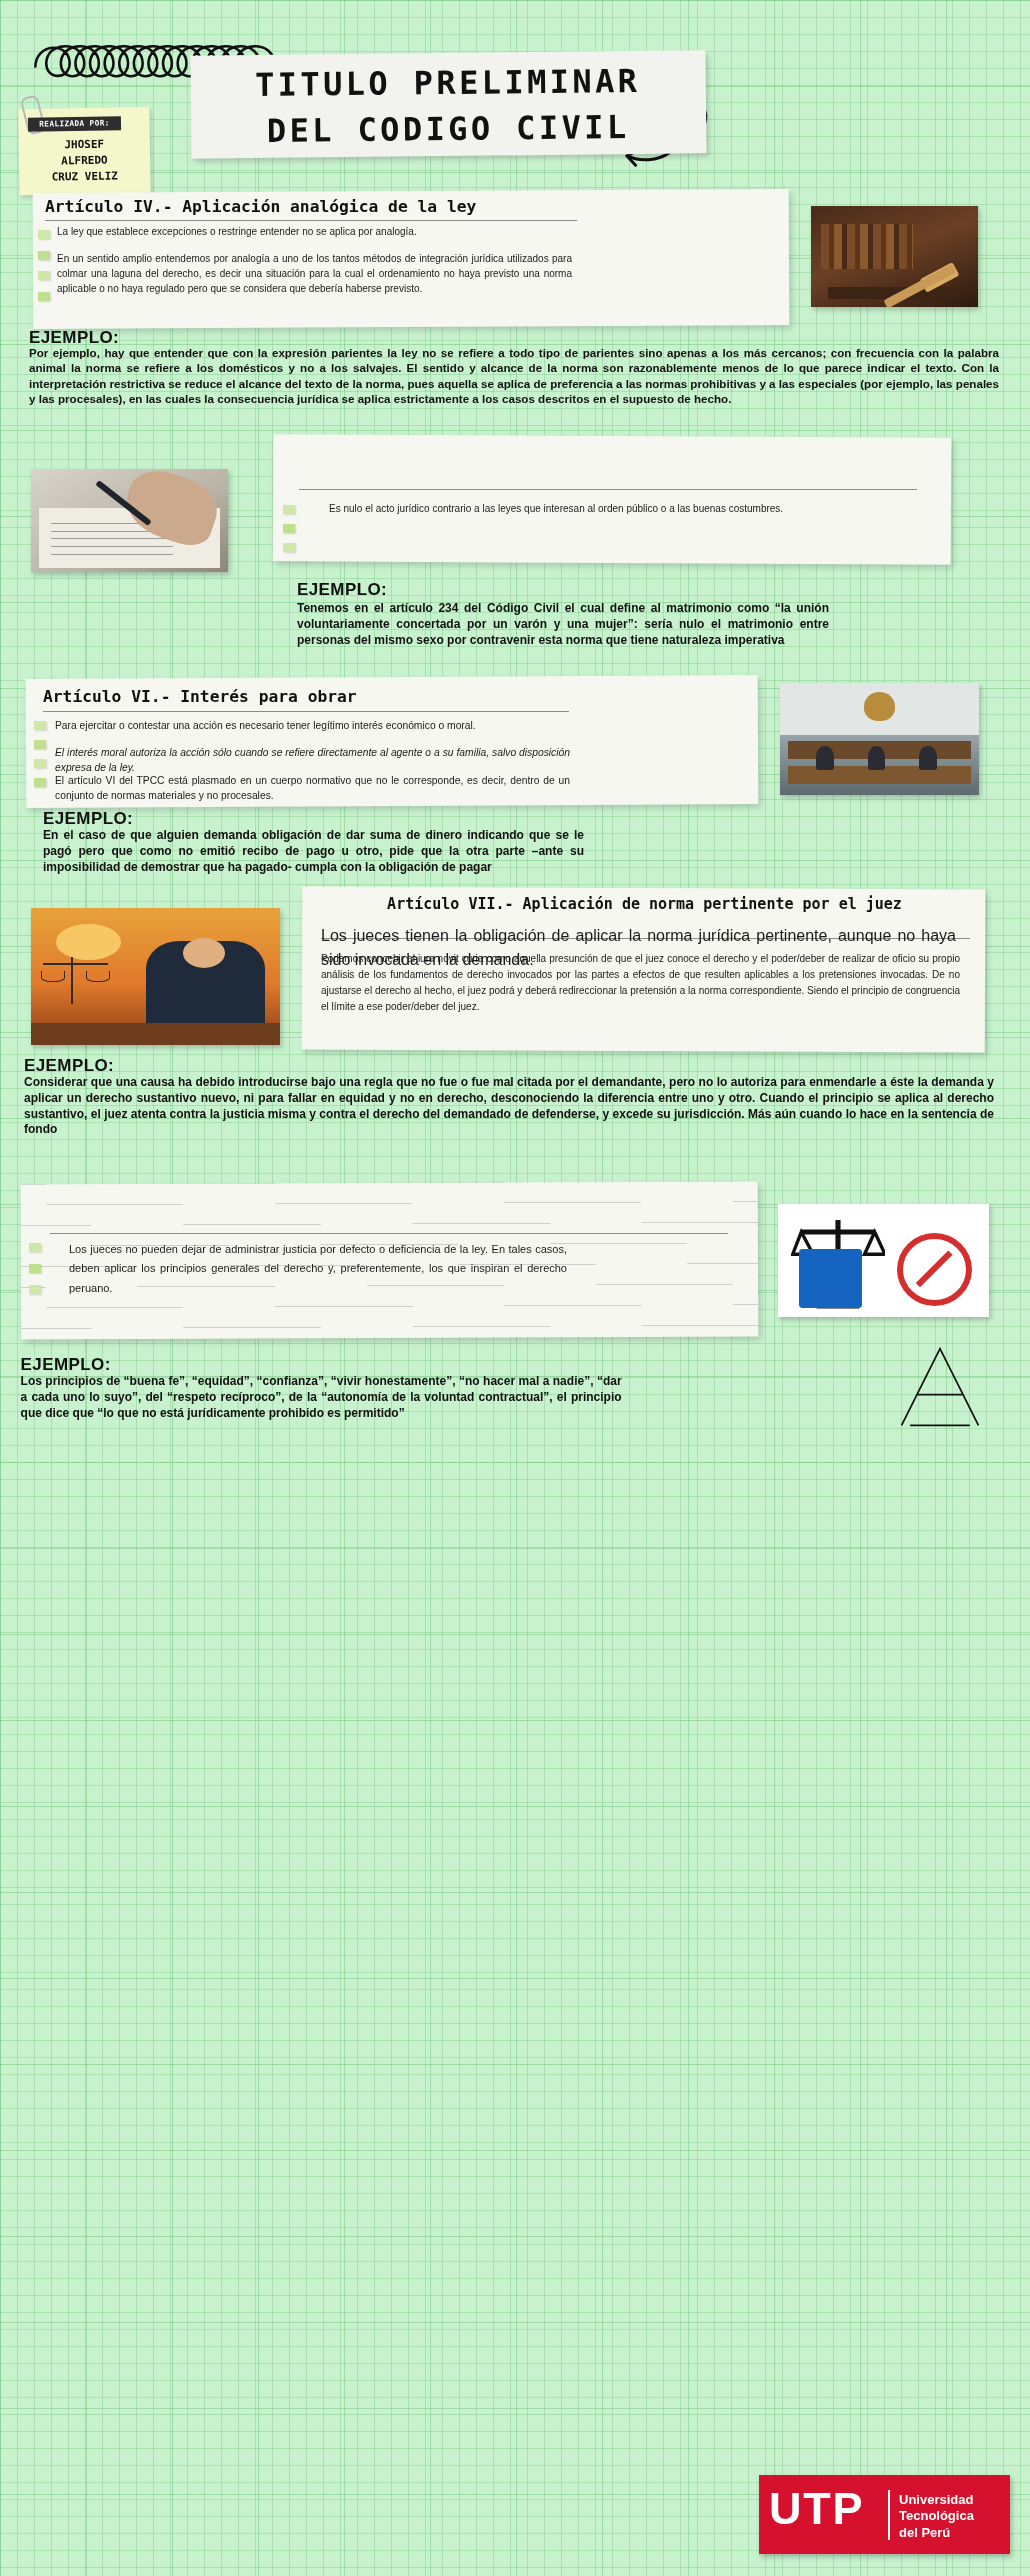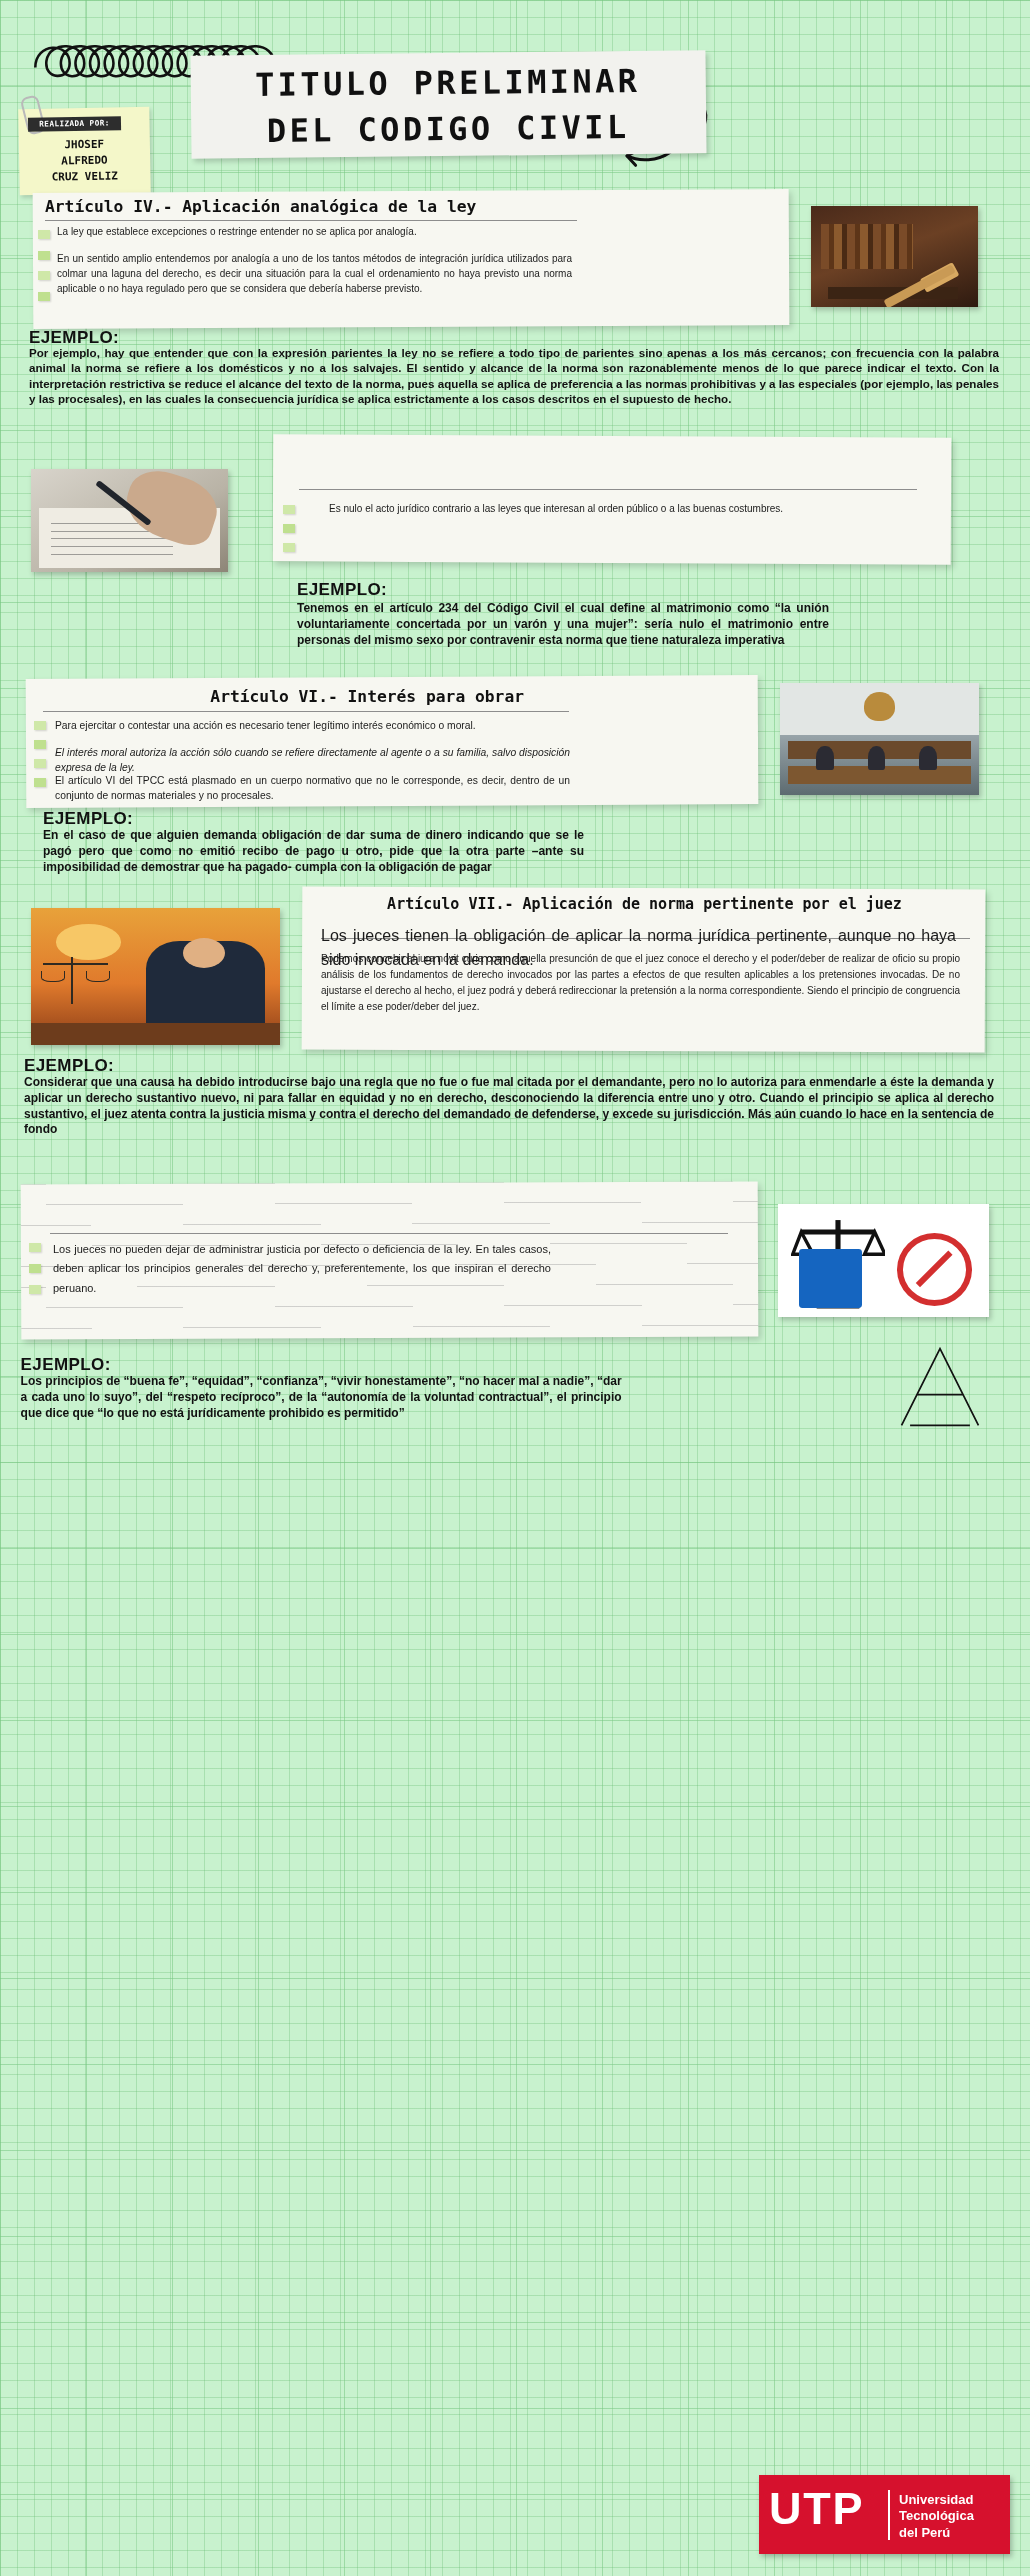--- a/index.html
+++ b/index.html
@@ -215,21 +215,21 @@
     <div class="paper2"></div>
       <div class="lines"></div>
       <div class="hand"></div>
       <div class="pen"></div>
   </div>
 
   <div class="ejemplo-title" style="position:absolute;left:297px;top:580px;">EJEMPLO:</div>
   <div class="ejemplo-body" style="position:absolute;left:297px;top:601px;width:532px;font-size:12px;">Tenemos en el artículo 234 del Código Civil el cual define al matrimonio como “la unión voluntariamente concertada por un varón y una mujer”: sería nulo el matrimonio entre personas del mismo sexo por contravenir esta norma que tiene naturaleza imperativa</div>
 
   <div class="paper" style="left:26px;top:677px;width:732px;height:129px;transform:rotate(-0.3deg);"></div>
-  <div class="art-head" style="position:absolute;left:43px;top:687px;width:481px;font-size:16.3px;text-align:right;">Artículo VI.- Interés para obrar</div>
+  <div class="art-head" style="position:absolute;left:43px;top:687px;width:481px;font-size:16.3px;text-align:left;">Artículo VI.- Interés para obrar</div>
   <div class="hr-thin" style="position:absolute;left:43px;top:711px;width:526px;"></div>
   <div class="art-body" style="position:absolute;left:55px;top:718px;width:507px;font-size:10.3px;line-height:1.5;">Para ejercitar o contestar una acción es necesario tener legítimo interés económico o moral.</div>
   <div class="art-body" style="position:absolute;left:55px;top:745px;width:515px;font-size:10.3px;line-height:1.5;font-style:italic;">El interés moral autoriza la acción sólo cuando se refiere directamente al agente o a su familia, salvo disposición expresa de la ley.</div>
   <div class="art-body" style="position:absolute;left:55px;top:773px;width:515px;font-size:10.3px;line-height:1.5;">El artículo VI del TPCC está plasmado en un cuerpo normativo que no le corresponde, es decir, dentro de un conjunto de normas materiales y no procesales.</div>
   <div class="tab" style="left:34px;top:721px;"></div>
   <div class="tab green2" style="left:34px;top:740px;"></div>
   <div class="tab" style="left:34px;top:759px;"></div>
   <div class="tab green2" style="left:34px;top:778px;"></div>
 
   <div class="img img-court" style="left:780px;top:683px;width:199px;height:112px;">
@@ -260,21 +260,21 @@
     <div class="man"></div>
       <div class="head"></div>
       <div class="desk"></div>
   </div>
 
   <div class="ejemplo-title" style="position:absolute;left:24px;top:1056px;">EJEMPLO:</div>
   <div class="ejemplo-body" style="position:absolute;left:24px;top:1075px;width:970px;font-size:12px;">Considerar que una causa ha debido introducirse bajo una regla que no fue o fue mal citada por el demandante, pero no lo autoriza para enmendarle a éste la demanda y aplicar un derecho sustantivo nuevo, ni para fallar en equidad y no en derecho, desconociendo la diferencia entre uno y otro. Cuando el principio se aplica al derecho sustantivo, el juez atenta contra la justicia misma y contra el derecho del demandado de defenderse, y excede su jurisdicción. Más aún cuando lo hace en la sentencia de fondo</div>
 
   <div class="paper lined" style="left:20.6px;top:1183px;width:737px;height:155px;transform:rotate(-0.25deg);"></div>
   <div class="hr-thin" style="position:absolute;left:50px;top:1233px;width:678px;"></div>
-  <div class="art-body" style="position:absolute;left:53px;top:1240px;width:498px;font-size:11px;line-height:1.75;">Los jueces no pueden dejar de administrar justicia por defecto o deficiencia de la ley. En tales casos, deben aplicar los principios generales del derecho y, preferentemente, los que inspiran el derecho peruano.</div>
+  <div class="art-body" style="position:absolute;left:69px;top:1240px;width:498px;font-size:11px;line-height:1.75;">Los jueces no pueden dejar de administrar justicia por defecto o deficiencia de la ley. En tales casos, deben aplicar los principios generales del derecho y, preferentemente, los que inspiran el derecho peruano.</div>
   <div class="tab" style="left:29px;top:1243px;"></div>
   <div class="tab green2" style="left:29px;top:1264px;"></div>
   <div class="tab" style="left:29px;top:1285px;"></div>
 
   <div class="img img-icons" style="left:778px;top:1204px;width:211px;height:113px;">
     <svg class="scalesvg" width="94" height="103" viewBox="0 0 110 120">
       <path d="M55,8 L55,108" stroke="#111" stroke-width="6"></path>
       <path d="M12,22 L98,22" stroke="#111" stroke-width="6"></path>
       <path d="M30,108 L80,108" stroke="#111" stroke-width="7"></path>
       <path d="M12,22 L2,48 L26,48 Z" fill="none" stroke="#111" stroke-width="4"></path>

